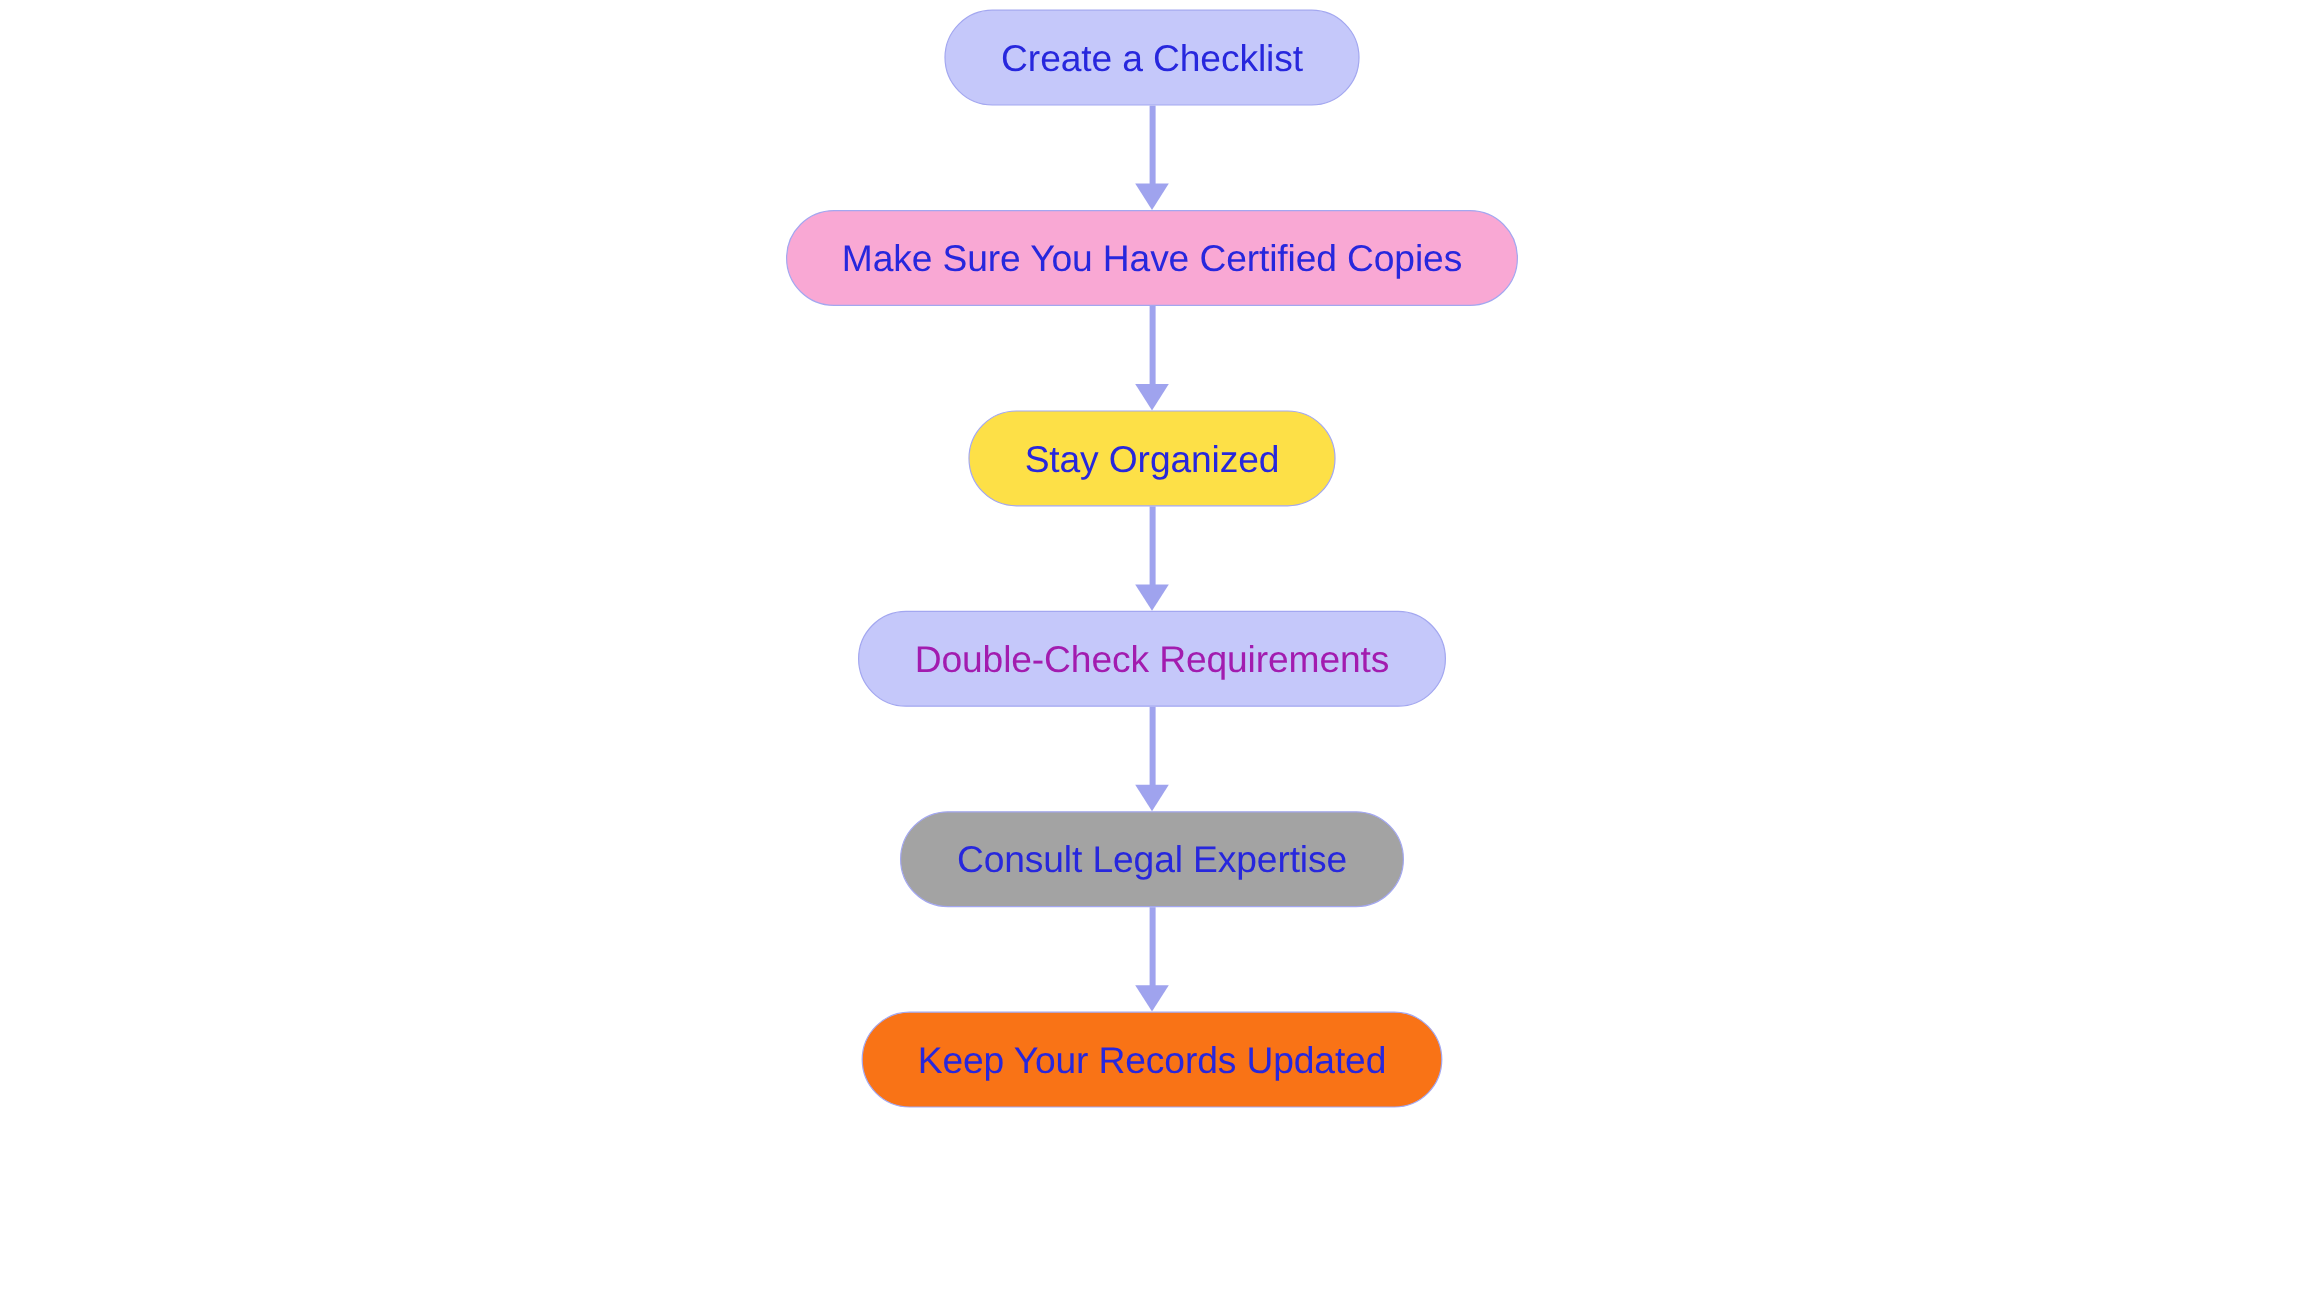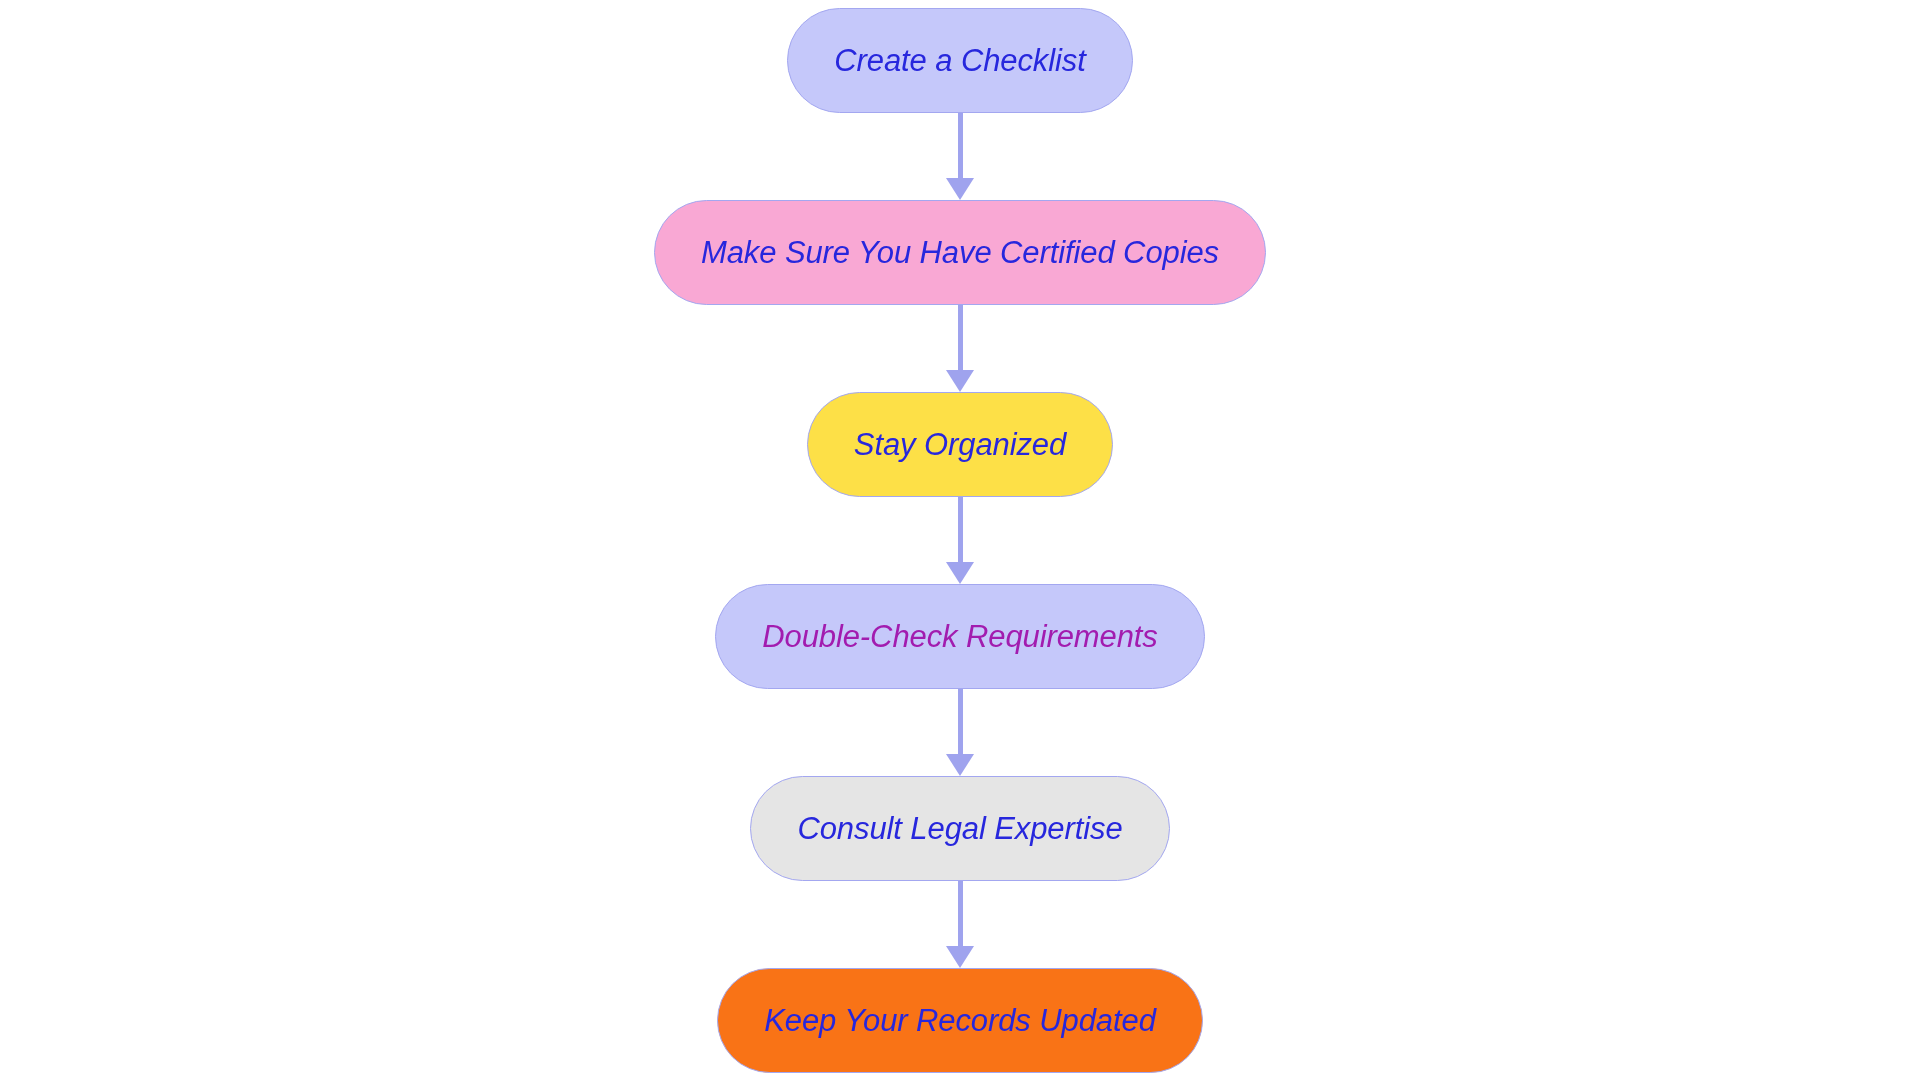--- a/index.html
+++ b/index.html
@@ -19,35 +19,34 @@
     width: 1920px;
     height: 1083px;
     background: #ffffff;
     display: flex;
     flex-direction: column;
     align-items: center;
   }
 
   .node {
     box-sizing: border-box;
-    height: 105px;
+    height: 80px;
     border-radius: 53px;
     background: #c5c8fa;
     border: 1.6px solid #a3a7f0;
     color: #2727dd;
     display: flex;
     align-items: center;
     justify-content: center;
     font-size: 31px;
     font-weight: 400;
     letter-spacing: -0.1px;
     white-space: nowrap;
     padding: 0 46px;
     line-height: 1;
-    font-style: italic;
   }
 
   .connector {
     width: 30px;
     height: 87px;
     display: flex;
     flex-direction: column;
     align-items: center;
     justify-content: flex-start;
   }
@@ -103,21 +102,21 @@
 
   <div class="node" style="background: rgb(197, 200, 250); border-color: rgb(163, 167, 240); color: #a21caf;">
     <span>Double-Check Requirements</span>
   </div>
 
   <div class="connector">
     <div class="shaft" style="background: rgb(159, 163, 238);"></div>
     <div class="head" style="border-top-color: rgb(159, 163, 238);"></div>
   </div>
 
-  <div class="node" style="background: #e5e5e5; border-color: rgb(163, 167, 240); color: rgb(39, 39, 221);">
+  <div class="node" style="background: #a3a3a3; border-color: rgb(163, 167, 240); color: rgb(39, 39, 221);">
     <span>Consult Legal Expertise</span>
   </div>
 
   <div class="connector">
     <div class="shaft" style="background: rgb(159, 163, 238);"></div>
     <div class="head" style="border-top-color: rgb(159, 163, 238);"></div>
   </div>
 
   <div class="node" style="background: #f97316; border-color: rgb(163, 167, 240); color: rgb(39, 39, 221);">
     <span>Keep Your Records Updated</span>

